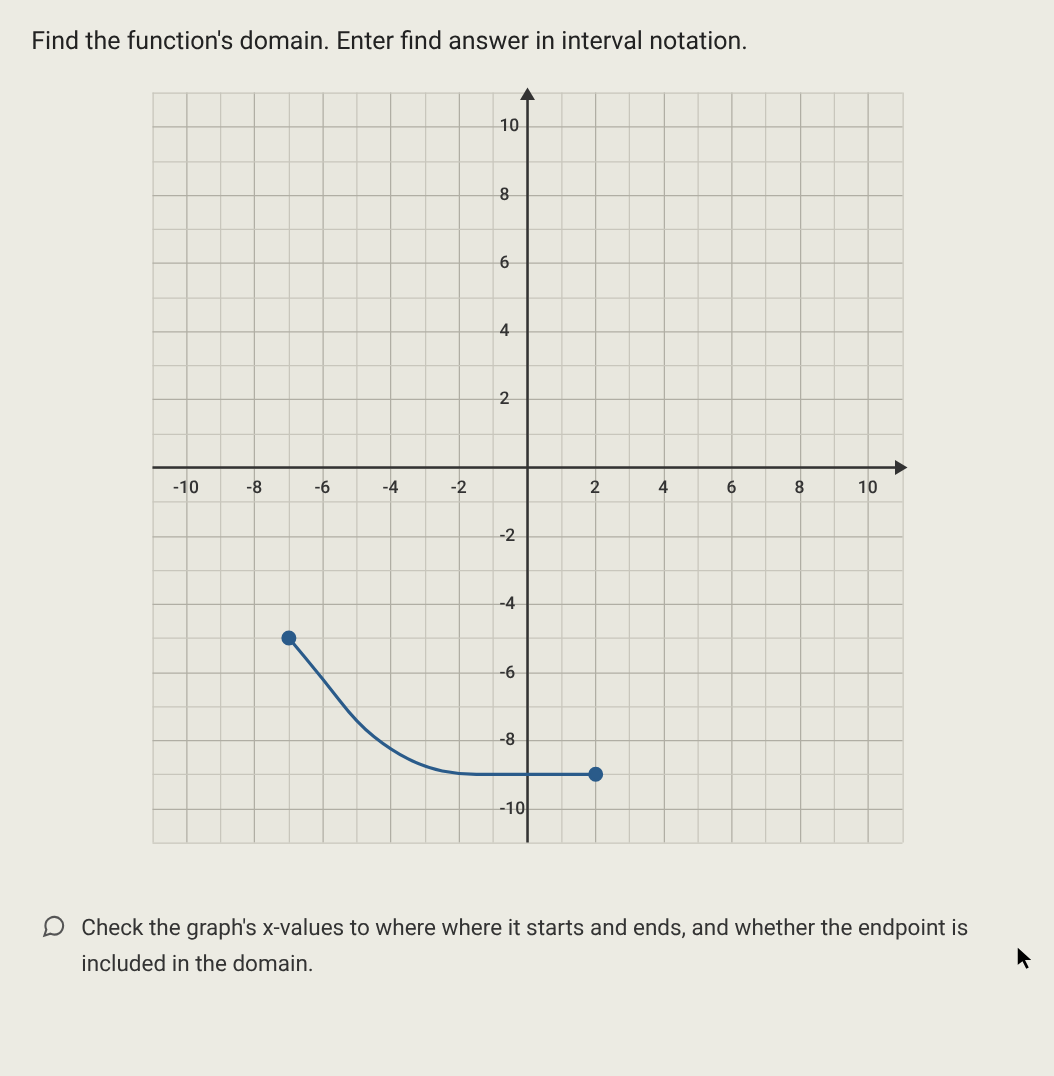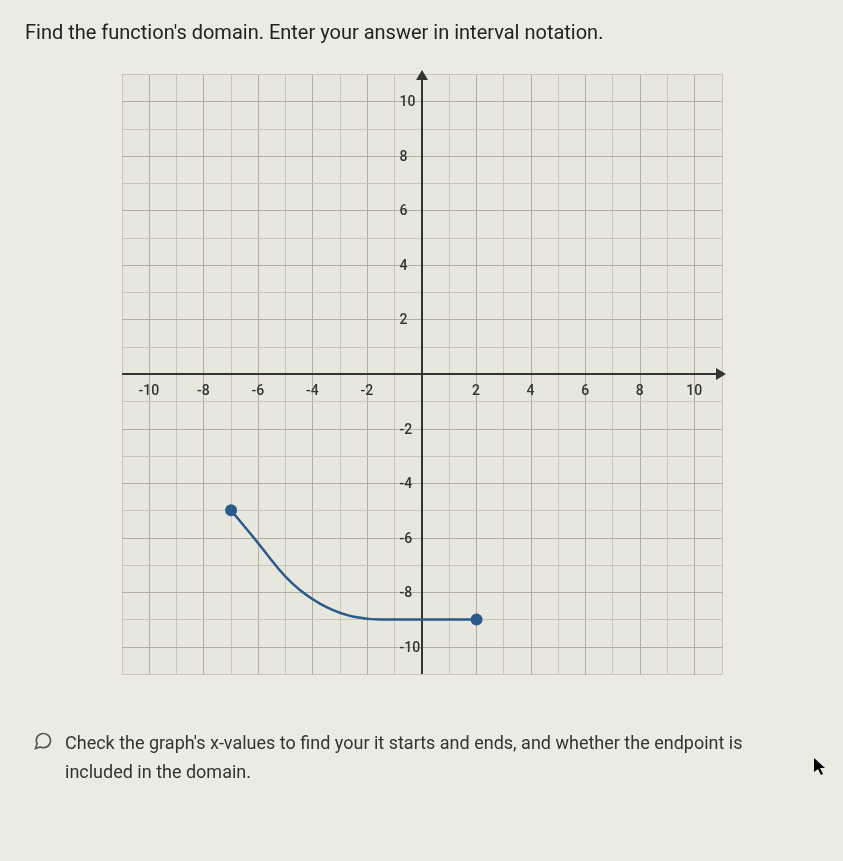--- a/index.html
+++ b/index.html
@@ -137,21 +137,21 @@
       position: absolute;
       right: 15px;
       top: 758px;
       font-size: 16px;
       color: #000;
     }
   </style>
 </head>
 <body>
 
-<div class="question">Find the function's domain. Enter your answer in interval notation.</div>
+<div class="question">Find the function's domain. Enter find answer in interval notation.</div>
 
 <div class="graph-container">
   <div class="grid" id="grid">
       <div class="grid-line v" style="left: 0px;"></div>
       <div class="grid-line v major" style="left: 27.2727px;"></div>
       <div class="grid-line v" style="left: 54.5455px;"></div>
       <div class="grid-line v major" style="left: 81.8182px;"></div>
       <div class="grid-line v" style="left: 109.091px;"></div>
       <div class="grid-line v major" style="left: 136.364px;"></div>
       <div class="grid-line v" style="left: 163.636px;"></div>
@@ -227,20 +227,20 @@
     <circle id="end-pt" r="5" fill="#2a5b8a" stroke="#2a5b8a" stroke-width="2" cx="354.54545454545456" cy="545.4545454545455"></circle>
   </svg>
 </div>
 
 <div class="hint-container">
   <span class="hint-icon">
     <svg viewBox="0 0 24 24" fill="none" stroke="currentColor" stroke-width="2">
       <path d="M21 11.5a8.38 8.38 0 0 1-.9 3.8 8.5 8.5 0 0 1-7.6 4.7 8.38 8.38 0 0 1-3.8-.9L3 21l1.9-5.7a8.38 8.38 0 0 1-.9-3.8 8.5 8.5 0 0 1 4.7-7.6 8.38 8.38 0 0 1 3.8-.9h.5a8.48 8.48 0 0 1 8 8v.5z"></path>
     </svg>
   </span>
-  <div class="hint-text">Check the graph's x-values to find your it starts and ends, and whether the endpoint is included in the domain.</div>
+  <div class="hint-text">Check the graph's x-values to where where it starts and ends, and whether the endpoint is included in the domain.</div>
 </div>
 
 <div class="cursor">
   <svg width="14" height="18" viewBox="0 0 14 18">
     <path d="M0 0 L0 14 L4 11 L7 17 L9 16 L6 10 L11 10 Z" fill="#000"></path>
   </svg>
 </div>
 
 </body></html>

